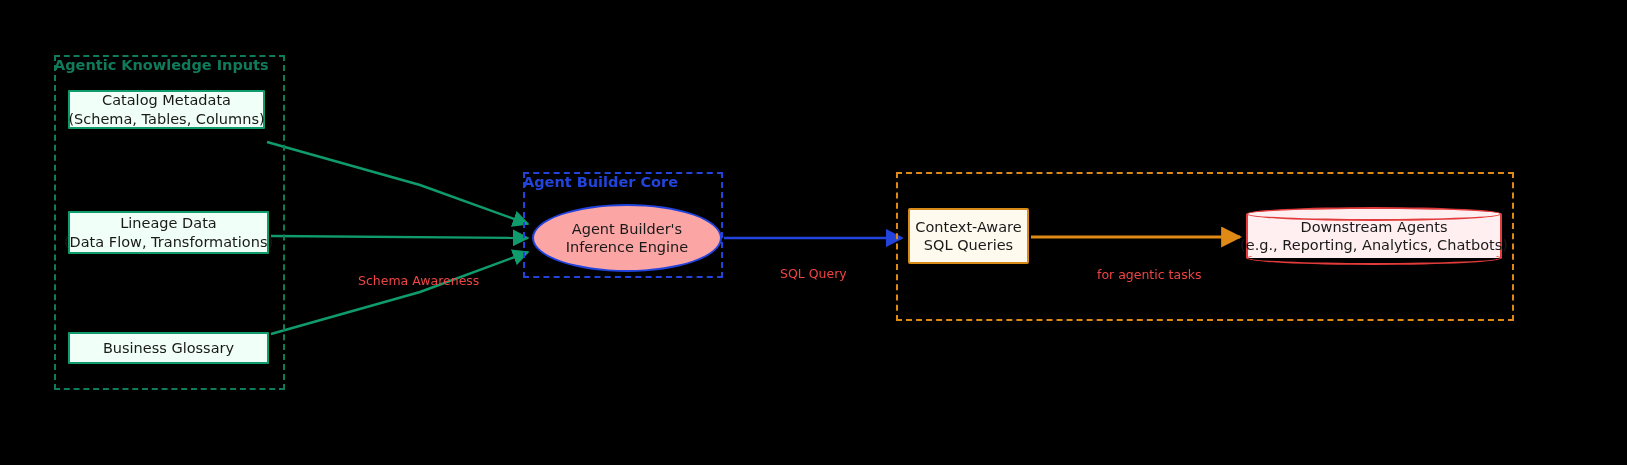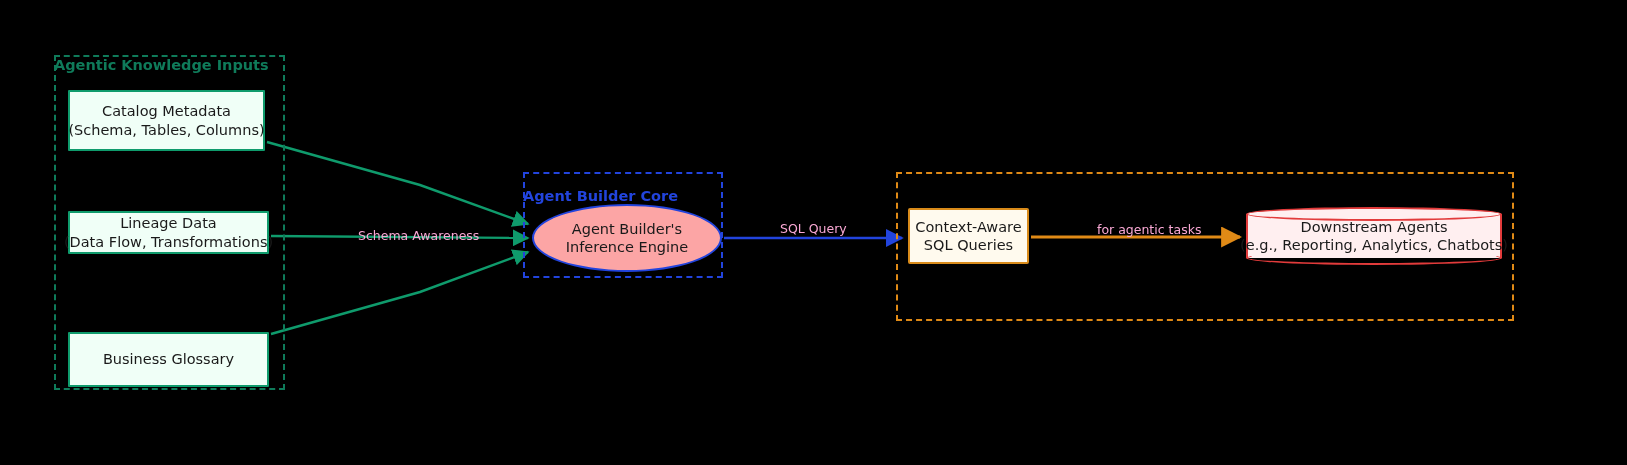--- a/index.html
+++ b/index.html
@@ -62,43 +62,43 @@
     left: 54px; top: 57px;
     width: 231px;
     color: #0f7b5a;
   }
   .cluster-core {
     left: 523px; top: 172px;
     width: 200px; height: 106px;
     border: 2.2px dashed #2244dd;
   }
   .title-core {
-    left: 523px; top: 188px;
+    left: 523px; top: 174px;
     width: 200px;
     color: #2244dd;
   }
   .cluster-outputs {
     left: 896px; top: 172px;
     width: 618px; height: 149px;
     border: 2.2px dashed #e08a16;
   }
   .title-outputs {
     left: 896px; top: 176px;
     width: 618px;
     color: #e08a16;
   }
   
   .n-green {
     background: #f0fff7;
     border: 2px solid #0f9b6c;
     border-radius: 1px;
   }
-  .n-catalog  { left: 68px;  top: 90px;  width: 197px; height: 61px; }
+  .n-catalog  { left: 68px;  top: 90px;  width: 197px; height: 39px; }
   .n-lineage  { left: 68px;  top: 211px; width: 201px; height: 43px; }
-  .n-glossary { left: 68px;  top: 332px; width: 201px; height: 55px; }
+  .n-glossary { left: 68px;  top: 332px; width: 201px; height: 32px; }
   
   .n-engine {
     left: 532px; top: 204px;
     width: 190px; height: 68px;
     background: #fca5a5;
     border: 2.2px solid #2244dd;
     border-radius: 50%;
   }
   
   .n-sql {
@@ -140,24 +140,25 @@
     display: flex; align-items: center; justify-content: center;
     text-align: center; line-height: 1.25;
     font-size: 14.5px; color: #1a1a1a;
     white-space: nowrap;
     border-radius: 20px;
   }
   
   .elabel {
     position: absolute;
     font-size: 12.5px;
-    color: #f9a8d4;
+    color: #ef4444;
     background: transparent;
     white-space: nowrap;
     text-align: center;
+    margin-top: 45px;
   }
   .el-schema  { left: 358px; top: 228px; }
   .el-sqlq    { left: 780px; top: 221px; }
   .el-tasks   { left: 1097px; top: 222px; }
 </style>
 </head>
 <body>
 
 <div id="canvas">
 

